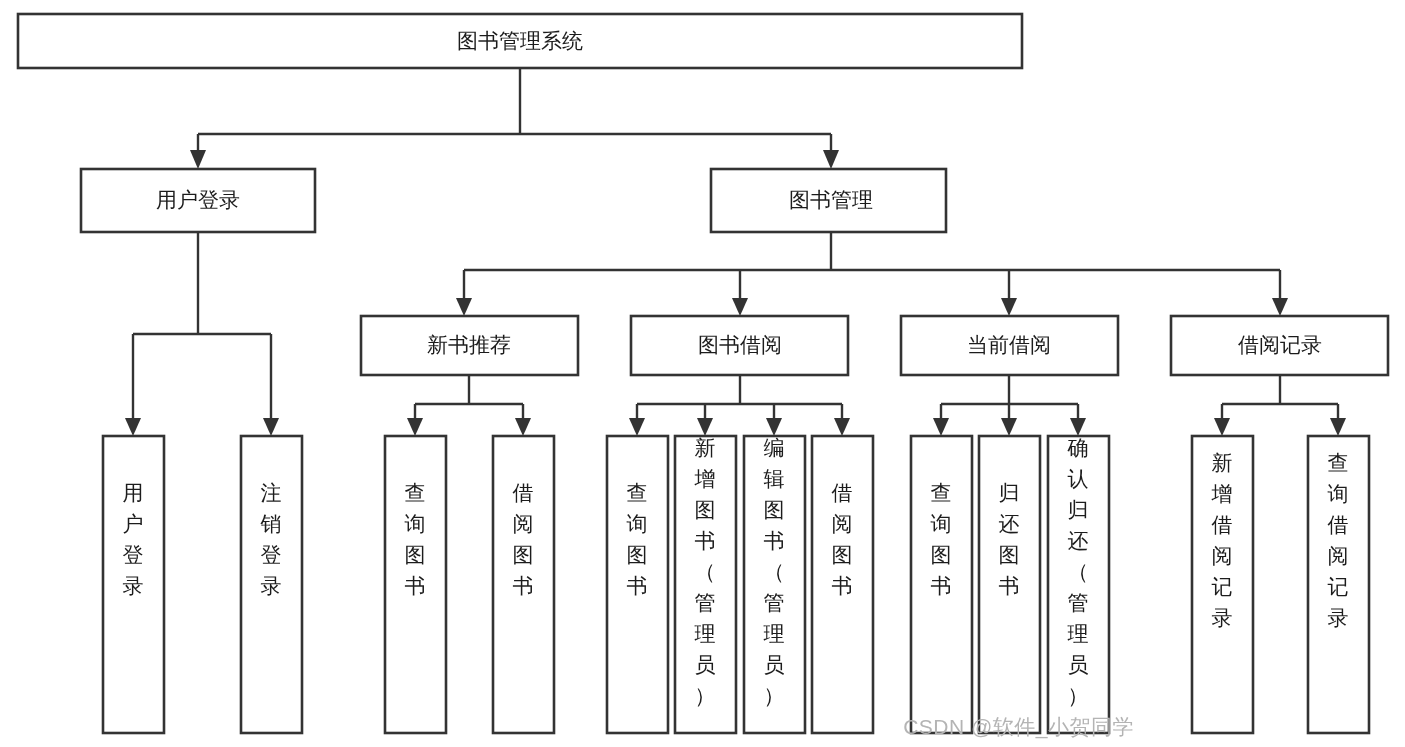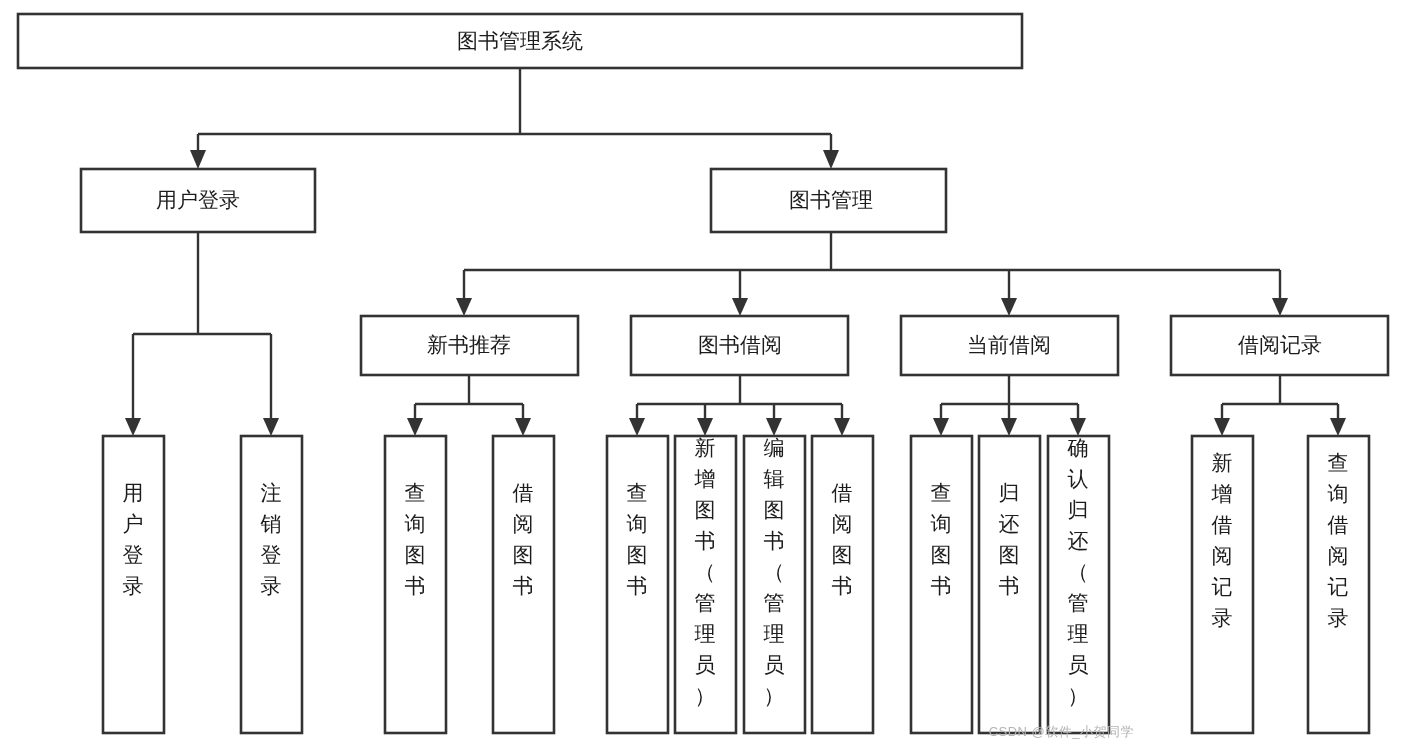--- a/index.html
+++ b/index.html
@@ -52,21 +52,21 @@
     font-family: "Liberation Sans", "DejaVu Sans", sans-serif;
     font-size: 21px;
     fill: #1c1c1c;
     text-anchor: middle;
   }
   .watermark {
     position: absolute;
     right: 8px;
     bottom: 6px;
     font-family: "Liberation Sans", "DejaVu Sans", sans-serif;
-    font-size: 13px;
+    font-size: 21px;
     color: #b4b4b4;
     letter-spacing: 0.5px;
     white-space: nowrap;
     user-select: none;
   }
 </style>
 </head>
 <body>
 
 <div id="diagram-root">

